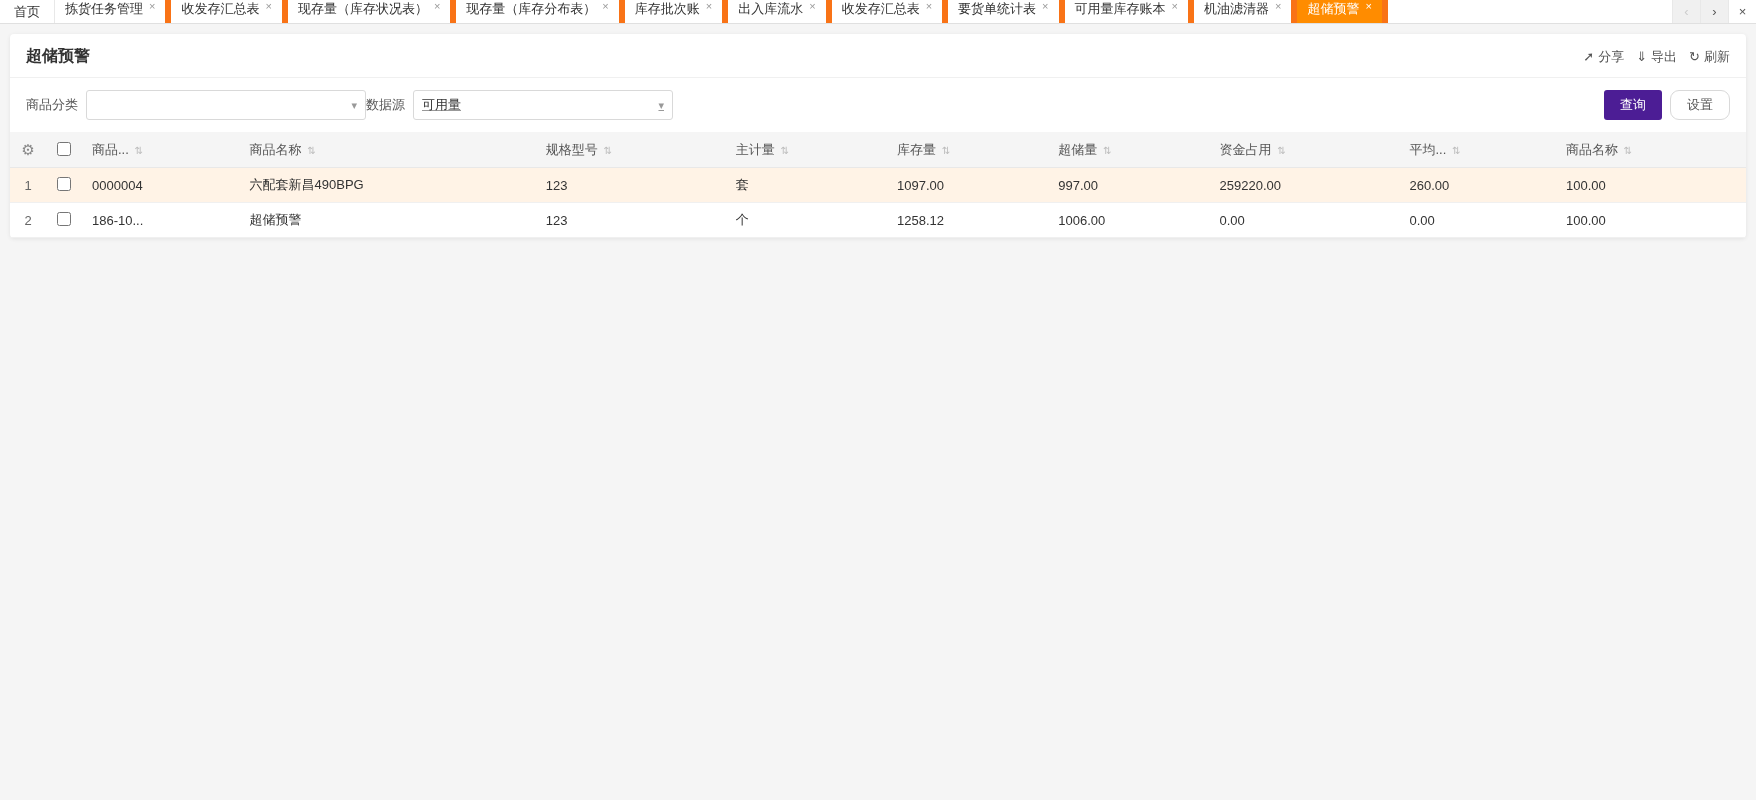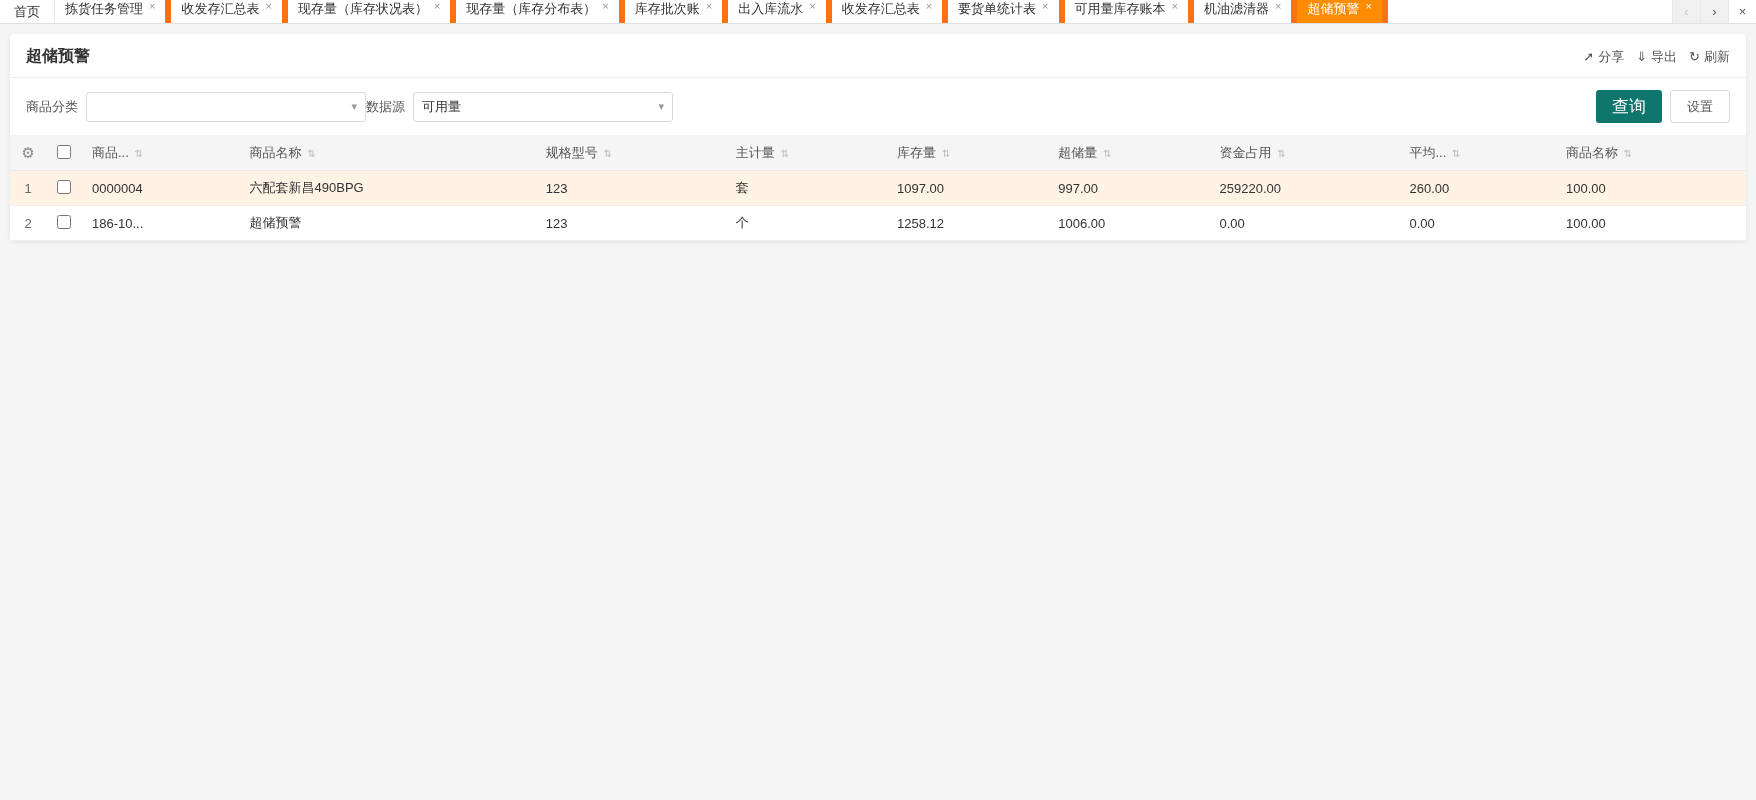--- a/index.html
+++ b/index.html
@@ -133,33 +133,33 @@
       font-size: 13px;
       color: #999;
     }
     .filter-select .chevron { color: #999; font-size: 11px; }
     .filter-actions {
       margin-left: auto;
       display: flex;
       gap: 8px;
     }
     .btn-primary {
-      background: #0f766e;
+      background: #4c1d95;
       color: #fff;
       border: none;
       border-radius: 3px;
       padding: 5px 16px;
       cursor: pointer;
-      font-size: 17px;
+      font-size: 13px;
     }
     .btn-default {
       background: #fff;
       color: #555;
       border: 1px solid #d9d9d9;
-      border-radius: 3px;
+      border-radius: 9px;
       padding: 5px 16px;
       cursor: pointer;
       font-size: 13px;
     }
 
     
     .table-wrapper {
       padding: 0;
     }
     table {
@@ -301,21 +301,21 @@
   <div class="filter-bar">
     <div class="filter-item">
       <span class="filter-label">商品分类</span>
       <div class="filter-select">
         <span style="color:#ccc;"></span>
         <span class="chevron">▾</span>
       </div>
     </div>
     <div class="filter-item">
       <span class="filter-label">数据源</span>
-      <div class="filter-select" style="min-width:260px;">
+      <div class="filter-select" style="min-width:260px;text-decoration:underline;">
         <span style="color:#333;">可用量</span>
         <span class="chevron">▾</span>
       </div>
     </div>
     <div class="filter-actions">
       <button class="btn-primary">查询</button>
       <button class="btn-default">设置</button>
     </div>
   </div>
 

